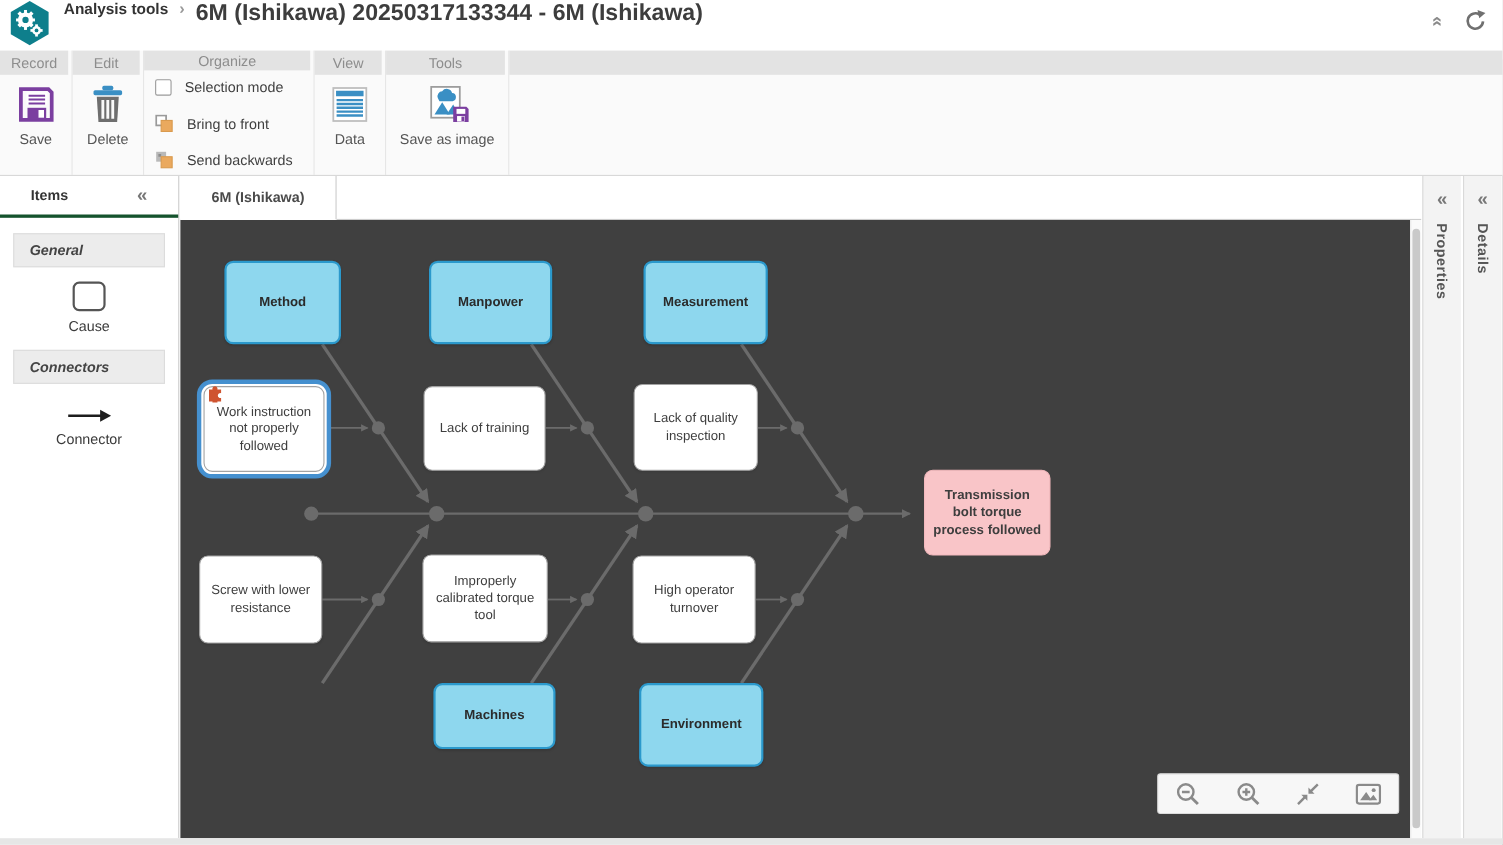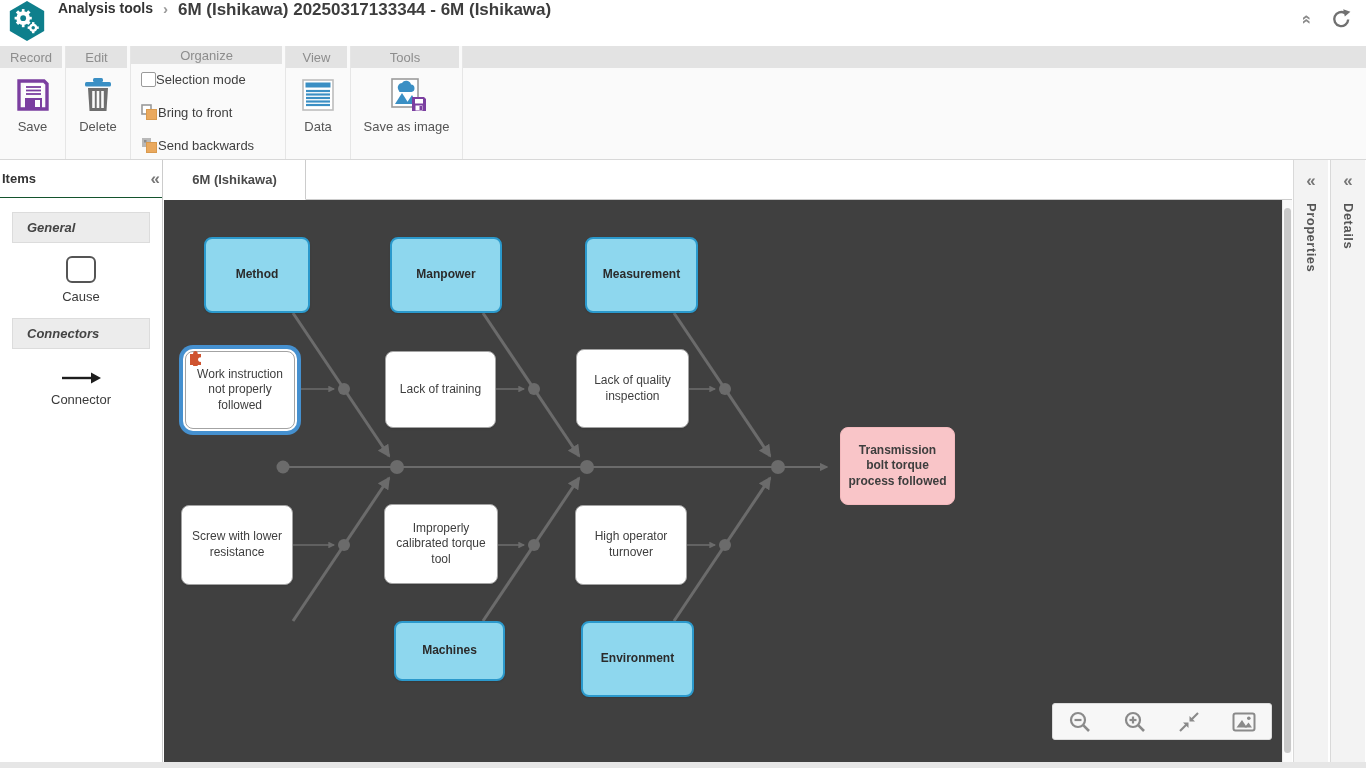--- a/index.html
+++ b/index.html
@@ -4,41 +4,41 @@
 <style>
   * { margin:0; padding:0; box-sizing:border-box; }
   html,body { width:1366px; height:768px; overflow:hidden; background:#fff;
     font-family:"Liberation Sans","DejaVu Sans",sans-serif; }
 
   
   .app-header { position:absolute; left:0; top:0; width:1366px; height:54px; background:#fff; display:flex; align-items:flex-start; }
   .logo { width:42px; height:42px; margin-left:6px; flex:0 0 auto; }
   .crumb { margin-left:10px; font-size:14px; font-weight:bold; color:#333; }
   .crumb-sep { margin:0 10px; color:#999; font-size:15px; font-weight:bold; }
-  .doc-title { font-size:17px; font-weight:bold; color:#3d3d3d; }
+  .doc-title { font-size:21px; font-weight:bold; color:#3d3d3d; }
   .header-actions { position:absolute; right:14px; top:8px; display:flex; align-items:center; gap:18px; }
   .collapse-ribbon { color:#8a8a8a; font-size:17px; font-weight:bold; transform:rotate(90deg); cursor:pointer; line-height:1; }
 
   
   .ribbon { position:absolute; left:0; top:46px; width:1366px; height:114px; background:#fafafa; border-bottom:1px solid #d8d8d8; display:flex; }
   .rgroup { height:100%; border-right:1px solid #e6e6e6; display:flex; flex-direction:column; }
   .rgroup:last-child { border-right:none; flex:1; }
   .rtab { height:22px; background:#e3e3e3; color:#8d8d8d; font-size:13px; display:flex; align-items:center; justify-content:center; margin-right:3px; }
   .rgroup:last-child .rtab { margin-right:0; }
   .rcontent { flex:1; display:flex; justify-content:center; align-items:flex-start; padding-top:7px; gap:6px; }
   .bigbtn { display:flex; flex-direction:column; align-items:center; gap:6px; padding:2px 8px; cursor:pointer; }
   .bigbtn .lbl { font-size:13px; color:#555; white-space:nowrap; }
   .organize-col { display:flex; flex-direction:column; padding:2px 0 0 10px; width:100%; }
-  .orow { display:flex; align-items:center; gap:0; height:27px; cursor:pointer; }
+  .orow { display:flex; align-items:center; gap:12px; height:27px; cursor:pointer; }
   .orow .lbl { font-size:13px; color:#3f3f3f; white-space:nowrap; }
   .checkbox { width:15px; height:15px; background:#fff; border:1px solid #9a9a9a; border-radius:2px; }
 
   
   .sidebar { position:absolute; left:0; top:160px; width:163px; bottom:6px; background:#fff; border-right:1px solid #ccc; }
-  .side-head { height:38px; border-bottom:1px solid #14532d; display:flex; align-items:center; justify-content:space-between; padding:0 2px; }
+  .side-head { height:38px; border-bottom:3px solid #14532d; display:flex; align-items:center; justify-content:space-between; padding:0 28px; }
   .side-title { font-size:13px; font-weight:bold; color:#333; }
   .chev { color:#777; font-size:17px; font-weight:bold; cursor:pointer; line-height:1; }
   .section-strip { margin:14px 12px 0 12px; height:31px; background:#ececec; border:1px solid #dcdcdc; display:flex; align-items:center; padding-left:14px; font-size:13px; font-weight:bold; font-style:italic; color:#444; }
   .palette-item { display:flex; flex-direction:column; align-items:center; margin-top:13px; cursor:pointer; }
   .palette-item .lbl { margin-top:6px; font-size:13px; color:#3a3a3a; }
   .cause-shape { width:30px; height:27px; border:2.5px solid #555; border-radius:6px; background:#fff; }
 
   .workspace { position:absolute; left:164px; top:160px; width:1128px; bottom:6px; background:#fff; }
   .tabbar { height:40px; border-bottom:1px solid #ccc; display:flex; }
   .tab { width:142px; height:40px; background:#fff; border-right:1px solid #ccc; margin-bottom:-1px; border-bottom:1px solid #fff; display:flex; align-items:center; justify-content:center; font-size:13px; font-weight:bold; color:#4a4a4a; cursor:pointer; }

